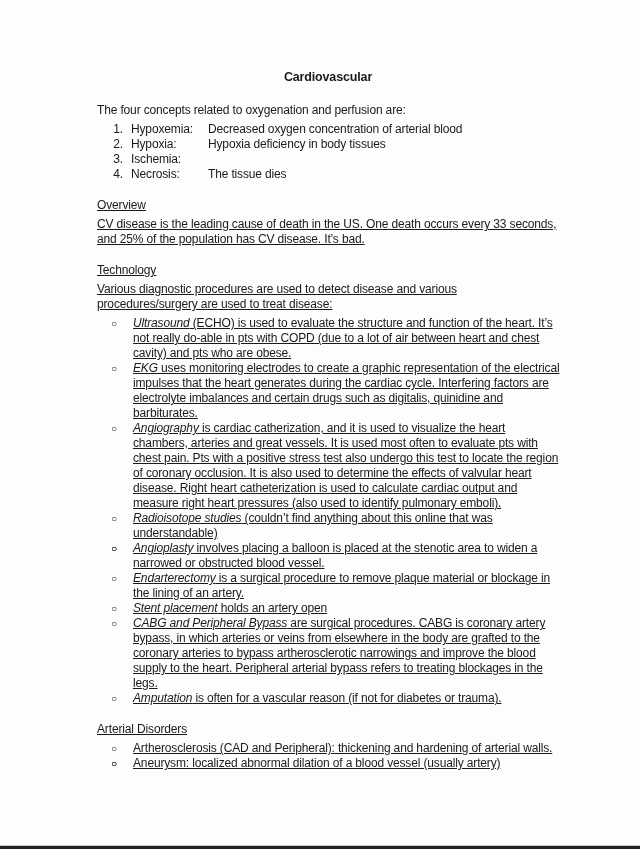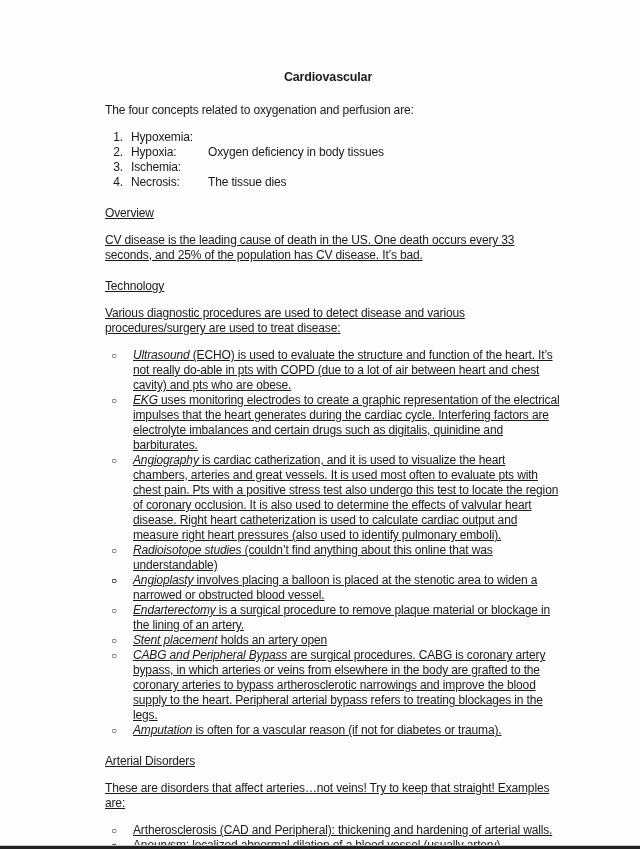--- a/index.html
+++ b/index.html
@@ -10,21 +10,21 @@
       color: #1a1a1a;
       position: relative;
     }
     .page { position: absolute; left: 0; top: 0; width: 640px; height: 845px; background: #fdfdfd; }
     .bottom-bar { position: absolute; left: 0; top: 845px; width: 640px; height: 4px; background: #222; border-top: 1px solid #ccc; box-sizing: border-box; }
     .content {
       position: absolute; left: 93px; top: 70px; width: 470px;
       font-size: 12px; line-height: 15px; letter-spacing: -0.15px;
     }
     .title { text-align: center; font-weight: bold; font-size: 12.5px; margin: 0 0 18px 0; }
-    p { margin: 12px; }
+    p { margin: 4px; }
     .section { margin-top: 16px; text-decoration: underline; }
     .heading { text-decoration: underline; }
     ol.concepts { list-style: none; margin: 0; padding: 0; }
     ol.concepts li { display: flex; }
     .num { width: 38px; text-align: right; padding-right: 0; box-sizing: border-box; }
     ul.bullets { list-style: none; margin: 0; padding: 0 0 0 40px; }
     ul.bullets li { position: relative; padding-left: 0; }
     .bullet { position: absolute; left: -22px; top: 0; font-size: 10px; line-height: 15px; }
     .it { font-style: italic; }
   </style>
@@ -35,26 +35,27 @@
   <div class="content">
     <p class="title">Cardiovascular</p>
 
     <div>
       <p>The four concepts related to oxygenation and perfusion are:</p>
       <ol class="concepts">
         <li>
           <span class="num" style="width:30px">1.</span>
           <span style="width:8px"></span>
           <span style="width:77px">Hypoxemia:</span>
+          <span>Decreased oxygen concentration of arterial blood</span>
         </li>
         <li>
           <span class="num" style="width:30px">2.</span>
           <span style="width:8px"></span>
           <span style="width:77px">Hypoxia:</span>
-          <span>Oxygen deficiency in body tissues</span>
+          <span>Hypoxia deficiency in body tissues</span>
         </li>
         <li>
           <span class="num" style="width:30px">3.</span>
           <span style="width:8px"></span>
           <span style="width:77px">Ischemia:</span>
         </li>
         <li>
           <span class="num" style="width:30px">4.</span>
           <span style="width:8px"></span>
           <span style="width:77px">Necrosis:</span>
@@ -80,21 +81,20 @@
           <li><span class="bullet">○</span><span class="it">Angioplasty</span><span> involves placing a balloon is placed at the stenotic area to widen a narrowed or obstructed blood vessel.</span></li>
           <li><span class="bullet">○</span><span class="it">Endarterectomy</span><span> is a surgical procedure to remove plaque material or blockage in the lining of an artery.</span></li>
           <li><span class="bullet">○</span><span class="it">Stent placement</span><span> holds an artery open</span></li>
           <li><span class="bullet">○</span><span class="it">CABG and Peripheral Bypass</span><span> are surgical procedures. CABG is coronary artery bypass, in which arteries or veins from elsewhere in the body are grafted to the coronary arteries to bypass artherosclerotic narrowings and improve the blood supply to the heart. Peripheral arterial bypass refers to treating blockages in the legs.</span></li>
           <li><span class="bullet">○</span><span class="it">Amputation</span><span> is often for a vascular reason (if not for diabetes or trauma).</span></li>
         </ul>
     </div>
 
     <div class="section">
       <p class="heading">Arterial Disorders</p>
-      <p>These are disorders that affect arteries…not veins! Try to keep that straight! Examples are:</p>
       <ul class="bullets" id="art-list">
           <li><span class="bullet">○</span><span>Artherosclerosis (CAD and Peripheral): thickening and hardening of arterial walls.</span></li>
           <li><span class="bullet">○</span></li>
           <li><span class="bullet">○</span><span>Aneurysm: localized abnormal dilation of a blood vessel (usually artery)</span></li>
         </ul>
     </div>
   </div>
 </div>
 <div class="bottom-bar"></div>
 

